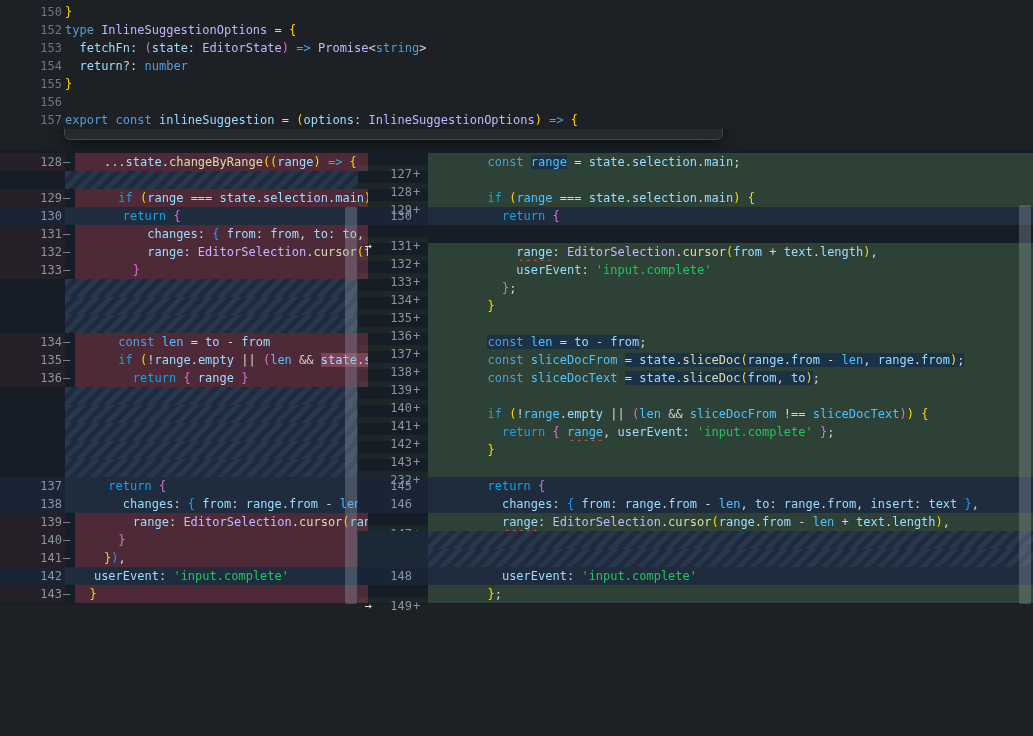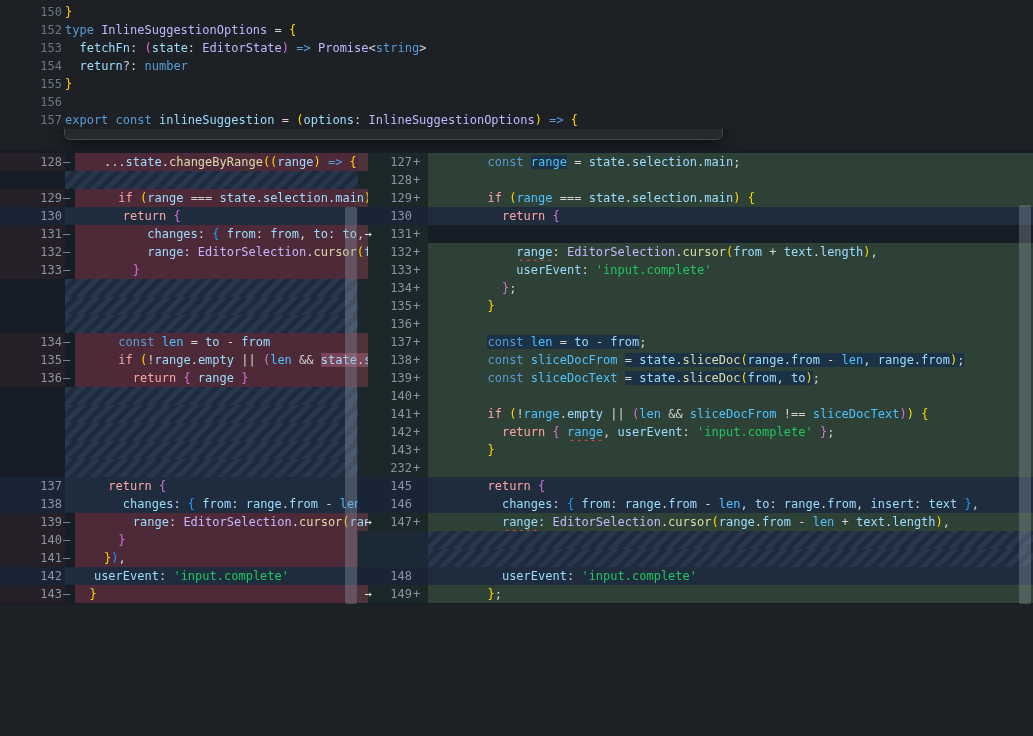--- a/index.html
+++ b/index.html
@@ -19,23 +19,23 @@
   .rsuf{flex:none;width:16px;padding-left:1px;color:#8b94a2;}
   .rcode{flex:none;width:605px;overflow:hidden;padding-left:45px;}
   
   .bg-del{background:#4e2a39;margin-left:10px;}
   .bg-add{background:#2e4136;}
   .bg-ctx{background:#1e2c3e;}
   .bg-gap{background:repeating-linear-gradient(135deg,#27384e 0 5px,#1f2b3c 5px 10px);}
   .bg-plain{background:transparent;}
   .g-del{background:rgba(229,83,75,.07);}
   .g-ctx{background:rgba(56,139,253,.08);}
-  .g-add{background:rgba(87,171,90,.08);}
-  
-  .kw{color:#fca5a5}.kw2{color:#569cd6}.id{color:#9cdcfe}.cid{color:#4fc1ff}
+  .g-add{background:rgba(87,171,90,.08);margin-top:12px;}
+  
+  .kw{color:#0ea5e9}.kw2{color:#569cd6}.id{color:#9cdcfe}.cid{color:#4fc1ff}
   .fn{color:#dcdcaa}.cls{color:#c4b5fd}.str{color:#22c55e}.pl{color:#d4d4d4}
   .b1{color:#ffd700}.b2{color:#da70d6}.b3{color:#179fff}
   .wd{background:#1b3145;}
   .hld{background:#7e4258;}
   .sq{text-decoration:underline;text-decoration-style:wavy;text-decoration-color:#f14c4c;
       text-decoration-thickness:1px;text-underline-offset:3px;}
   
   .top-editor{position:absolute;left:0;top:3;width:1033px;}
   .bottom-editor{position:absolute;left:0;top:604;width:1033px;padding-top:3px;background:#1d2126;}
   .diff{position:absolute;left:0;top:150px;width:1033px;height:454px;background:#171d26;}

